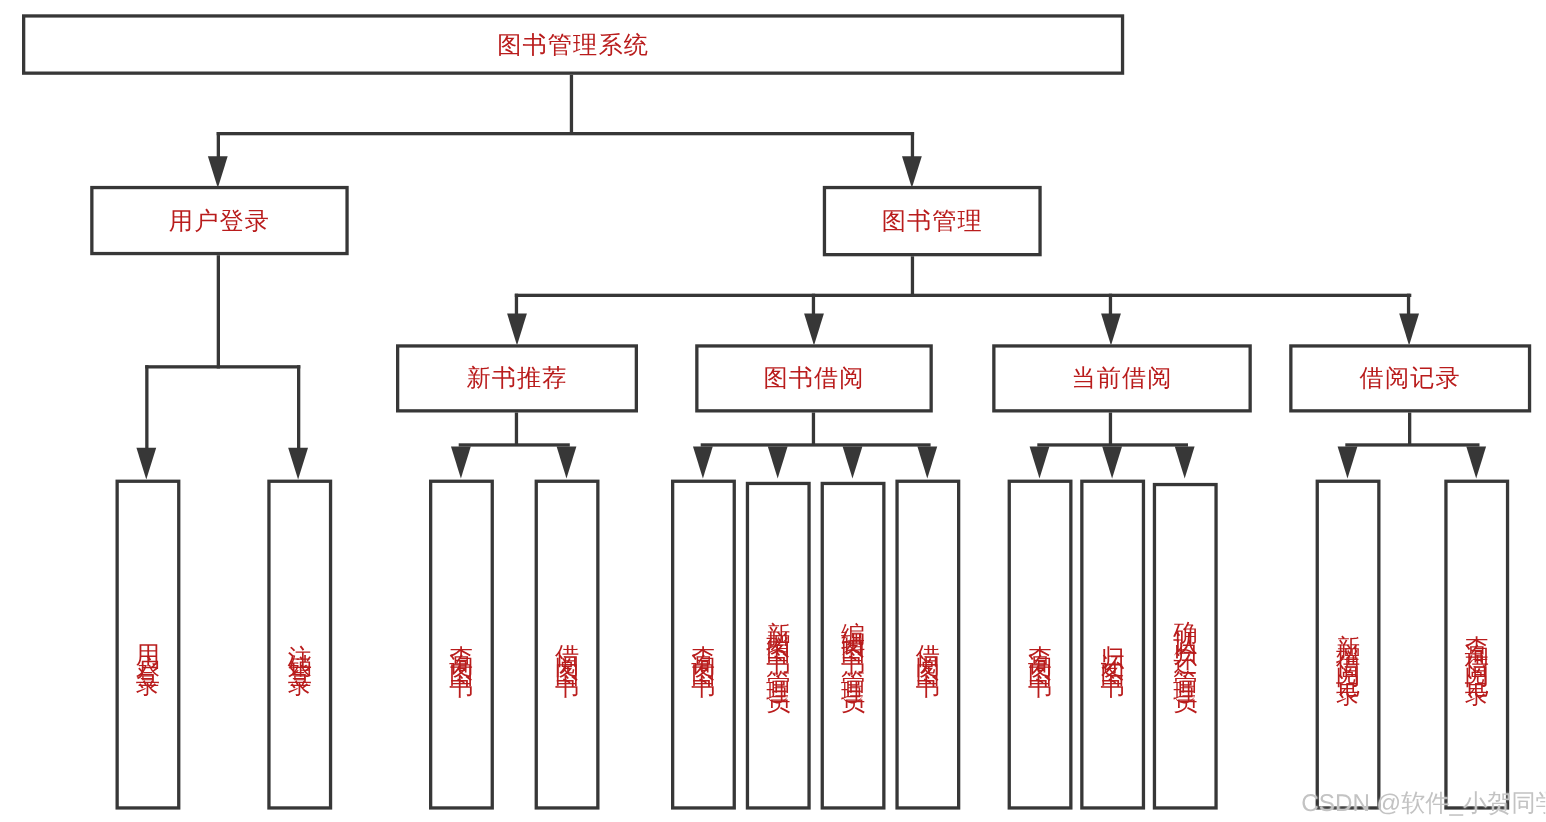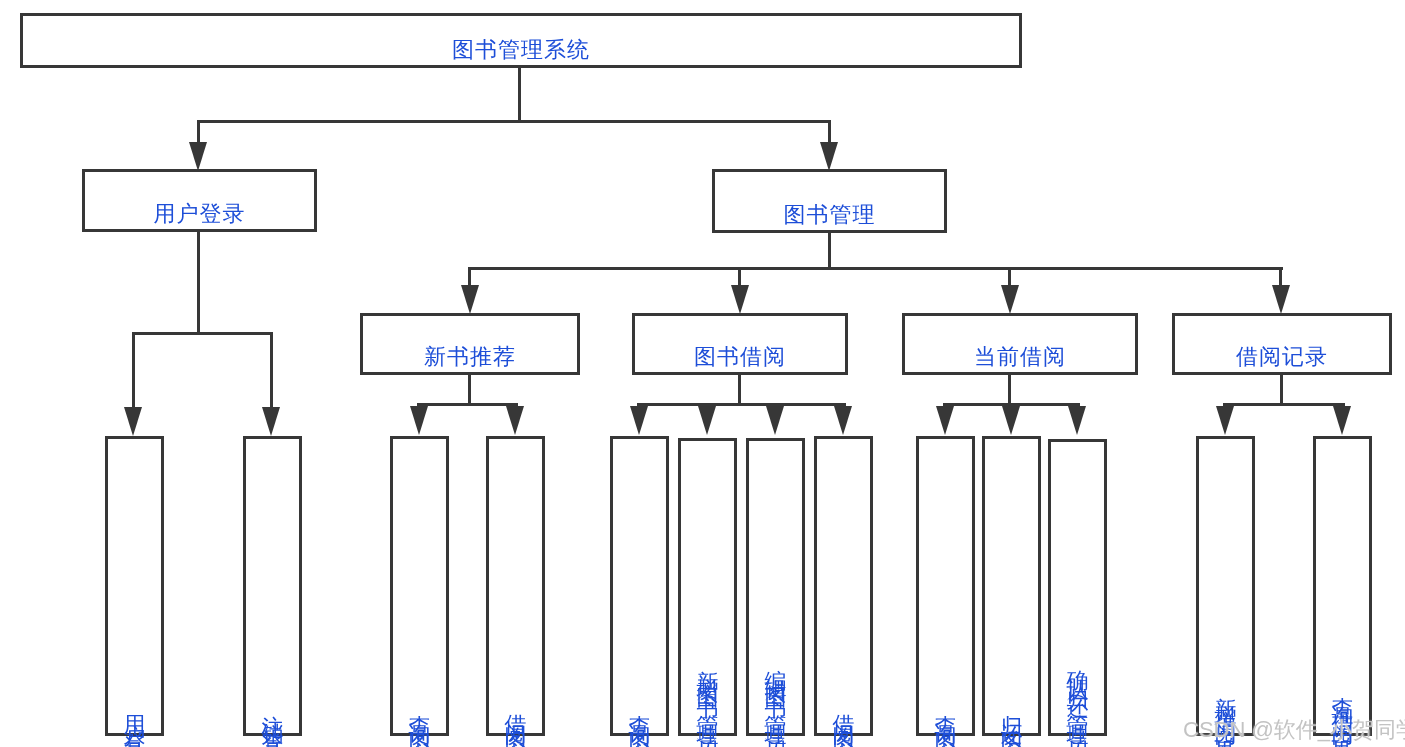--- a/index.html
+++ b/index.html
@@ -10,23 +10,23 @@
     background: #ffffff;
     font-family: "Liberation Sans", sans-serif;
     overflow: hidden;
   }
   .node {
     position: absolute;
     box-sizing: border-box;
     background: #ffffff;
     border: 3px solid #373737;
     display: flex;
-    align-items: flex-end;
+    align-items: center;
     justify-content: center;
-    color: #1d4ed8;
+    color: #b91c1c;
     font-size: 22px;
     letter-spacing: 1px;
     z-index: 2;
   }
   .leaf span {
     writing-mode: vertical-rl;
     text-orientation: mixed;
     letter-spacing: 9px;
     line-height: 1;
   }
@@ -67,21 +67,21 @@
   <div class="line" style="left:518px;top:67px;width:3px;height:54px"></div>
   <div class="line" style="left:197px;top:120px;width:634px;height:3px"></div>
   <div class="line" style="left:197px;top:120px;width:3px;height:26px"></div>
   <div class="arrow" style="left:189px;top:142px"></div>
   <div class="line" style="left:828px;top:120px;width:3px;height:26px"></div>
   <div class="arrow" style="left:820px;top:142px"></div>
 
   <div class="node" style="left:82px;top:169px;width:235px;height:63px">
     <span>用户登录</span>
   </div>
-  <div class="node" style="left:712px;top:169px;width:235px;height:64px">
+  <div class="node" style="left:748px;top:169px;width:199px;height:64px">
     <span>图书管理</span>
   </div>
 
   <div class="line" style="left:197px;top:229px;width:3px;height:106px"></div>
   <div class="line" style="left:132px;top:332px;width:141px;height:3px"></div>
   <div class="line" style="left:132px;top:332px;width:3px;height:78px"></div>
   <div class="arrow" style="left:124px;top:407px"></div>
   <div class="line" style="left:270px;top:332px;width:3px;height:78px"></div>
   <div class="arrow" style="left:262px;top:407px"></div>
 

